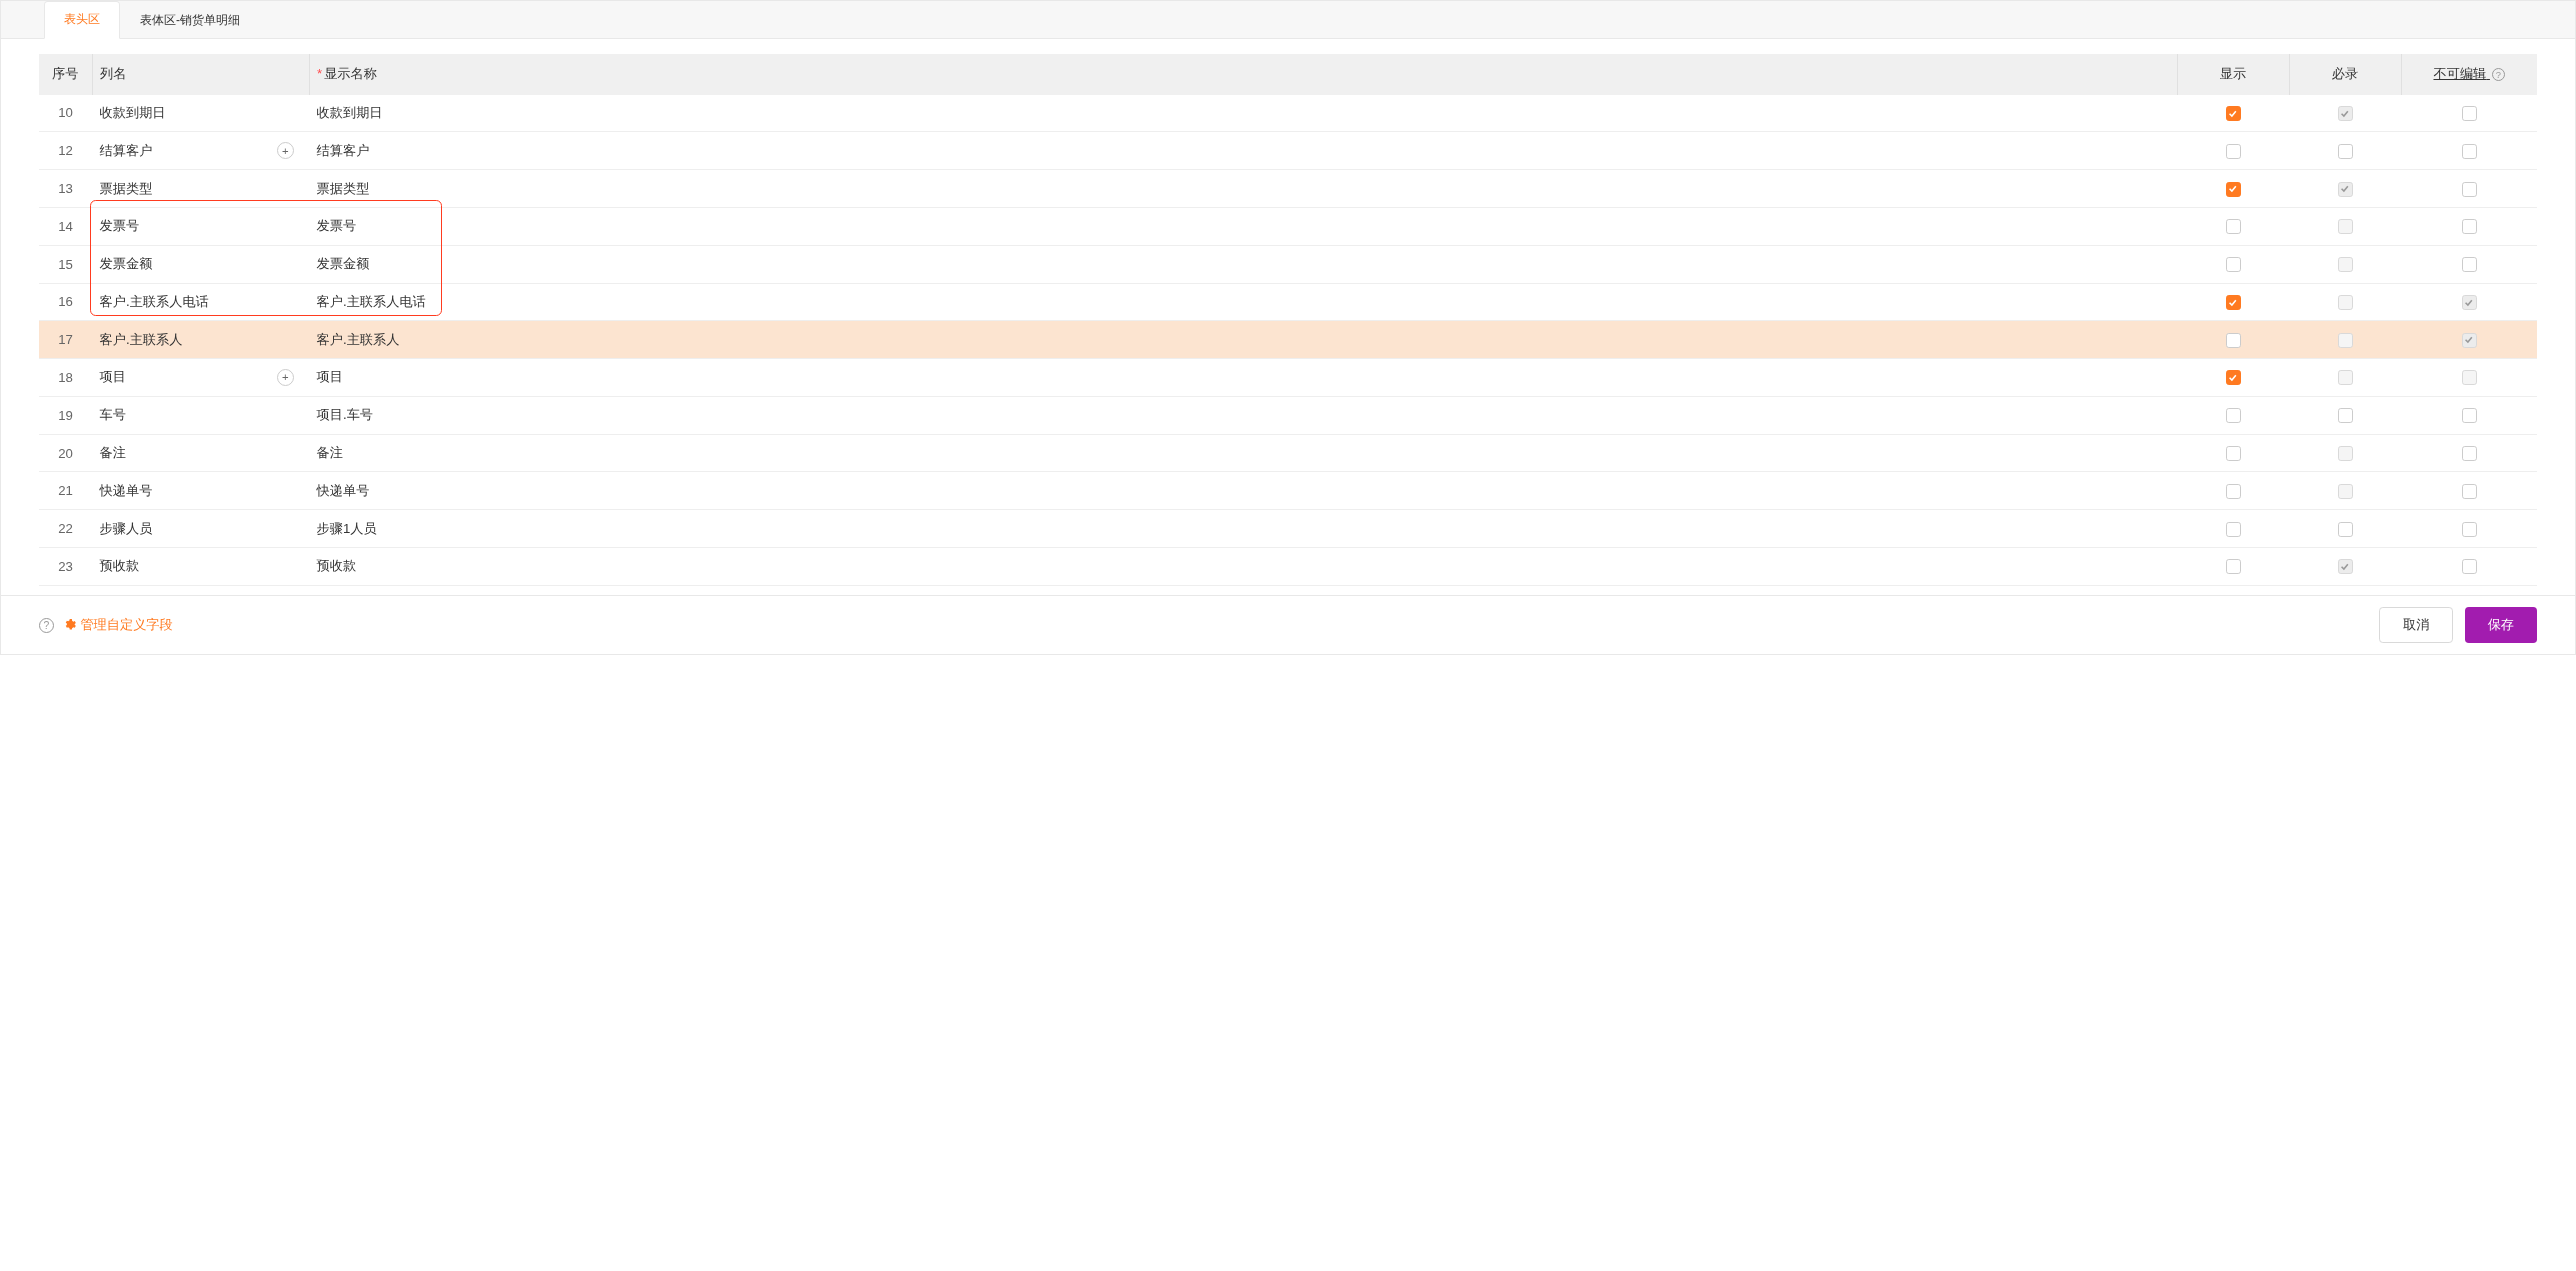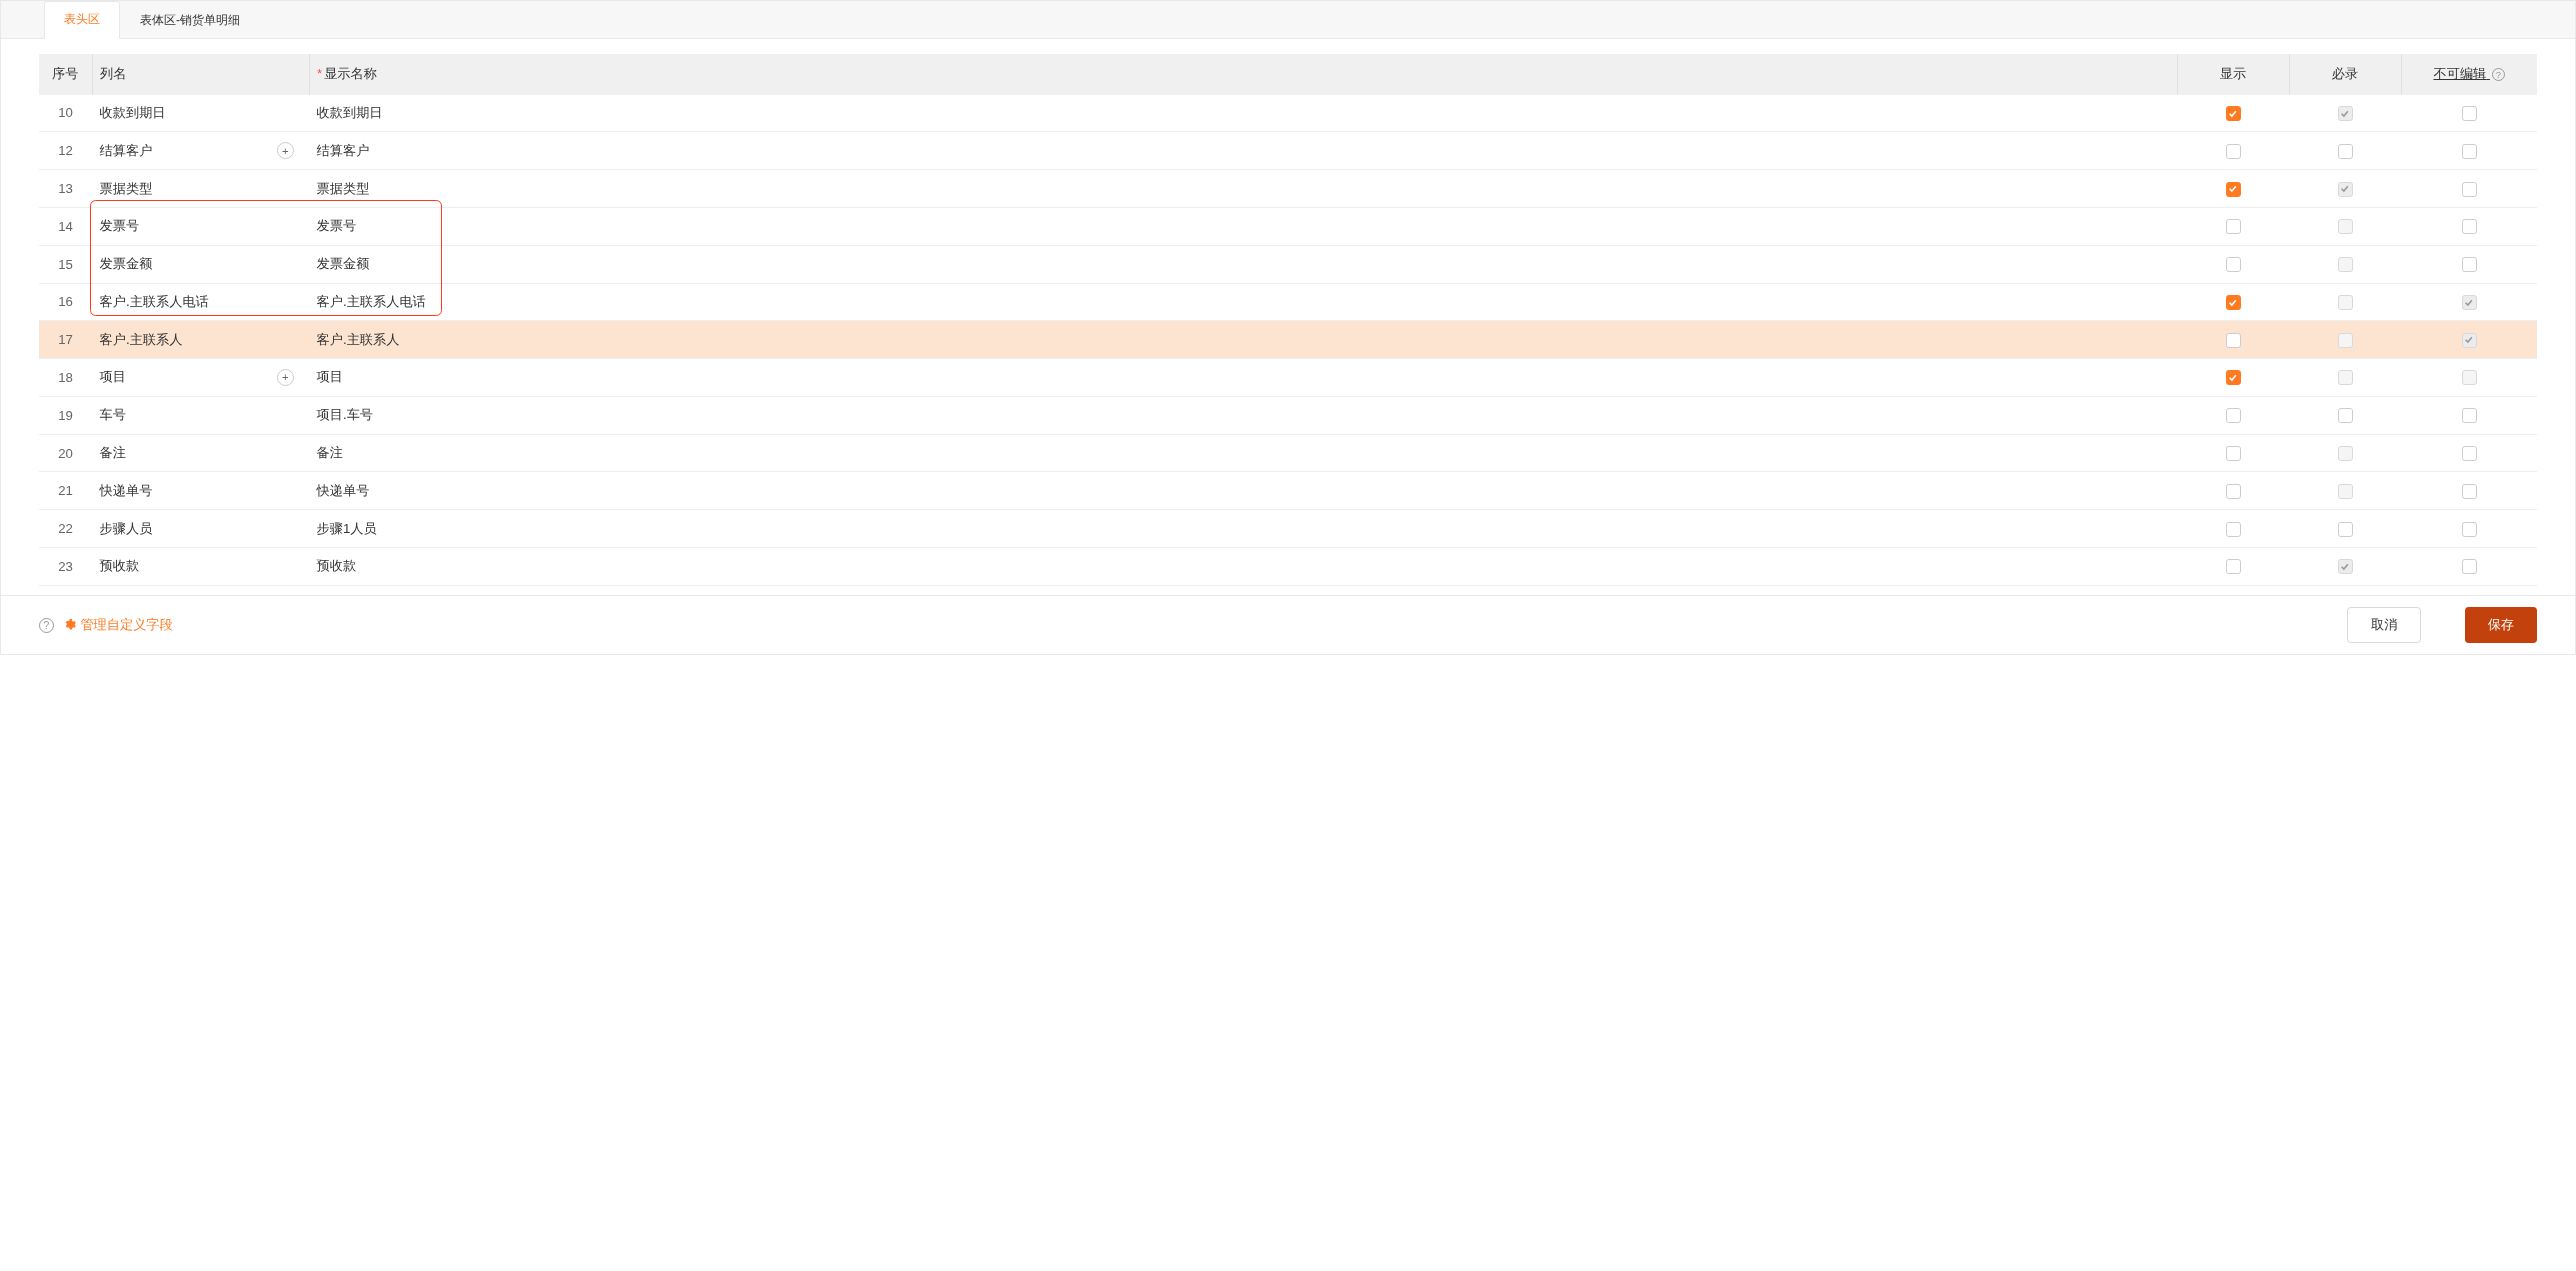--- a/index.html
+++ b/index.html
@@ -316,24 +316,23 @@
       border: 0.9px solid transparent;
     }
     
     .btn-cancel {
       background: #fff;
       border: 0.9px solid #d9d9d9;
       color: #333;
     }
     
     .btn-save {
-      background: #c2410c;
+      background: #a21caf;
       color: #fff;
       border: none;
-      margin-left: 32px;
     }
   </style>
 </head>
 <body>
 
 <div class="container">
 
 
   <div class="tabs-row" id="top-tabs">
       <div class="tab active">表头区</div>

